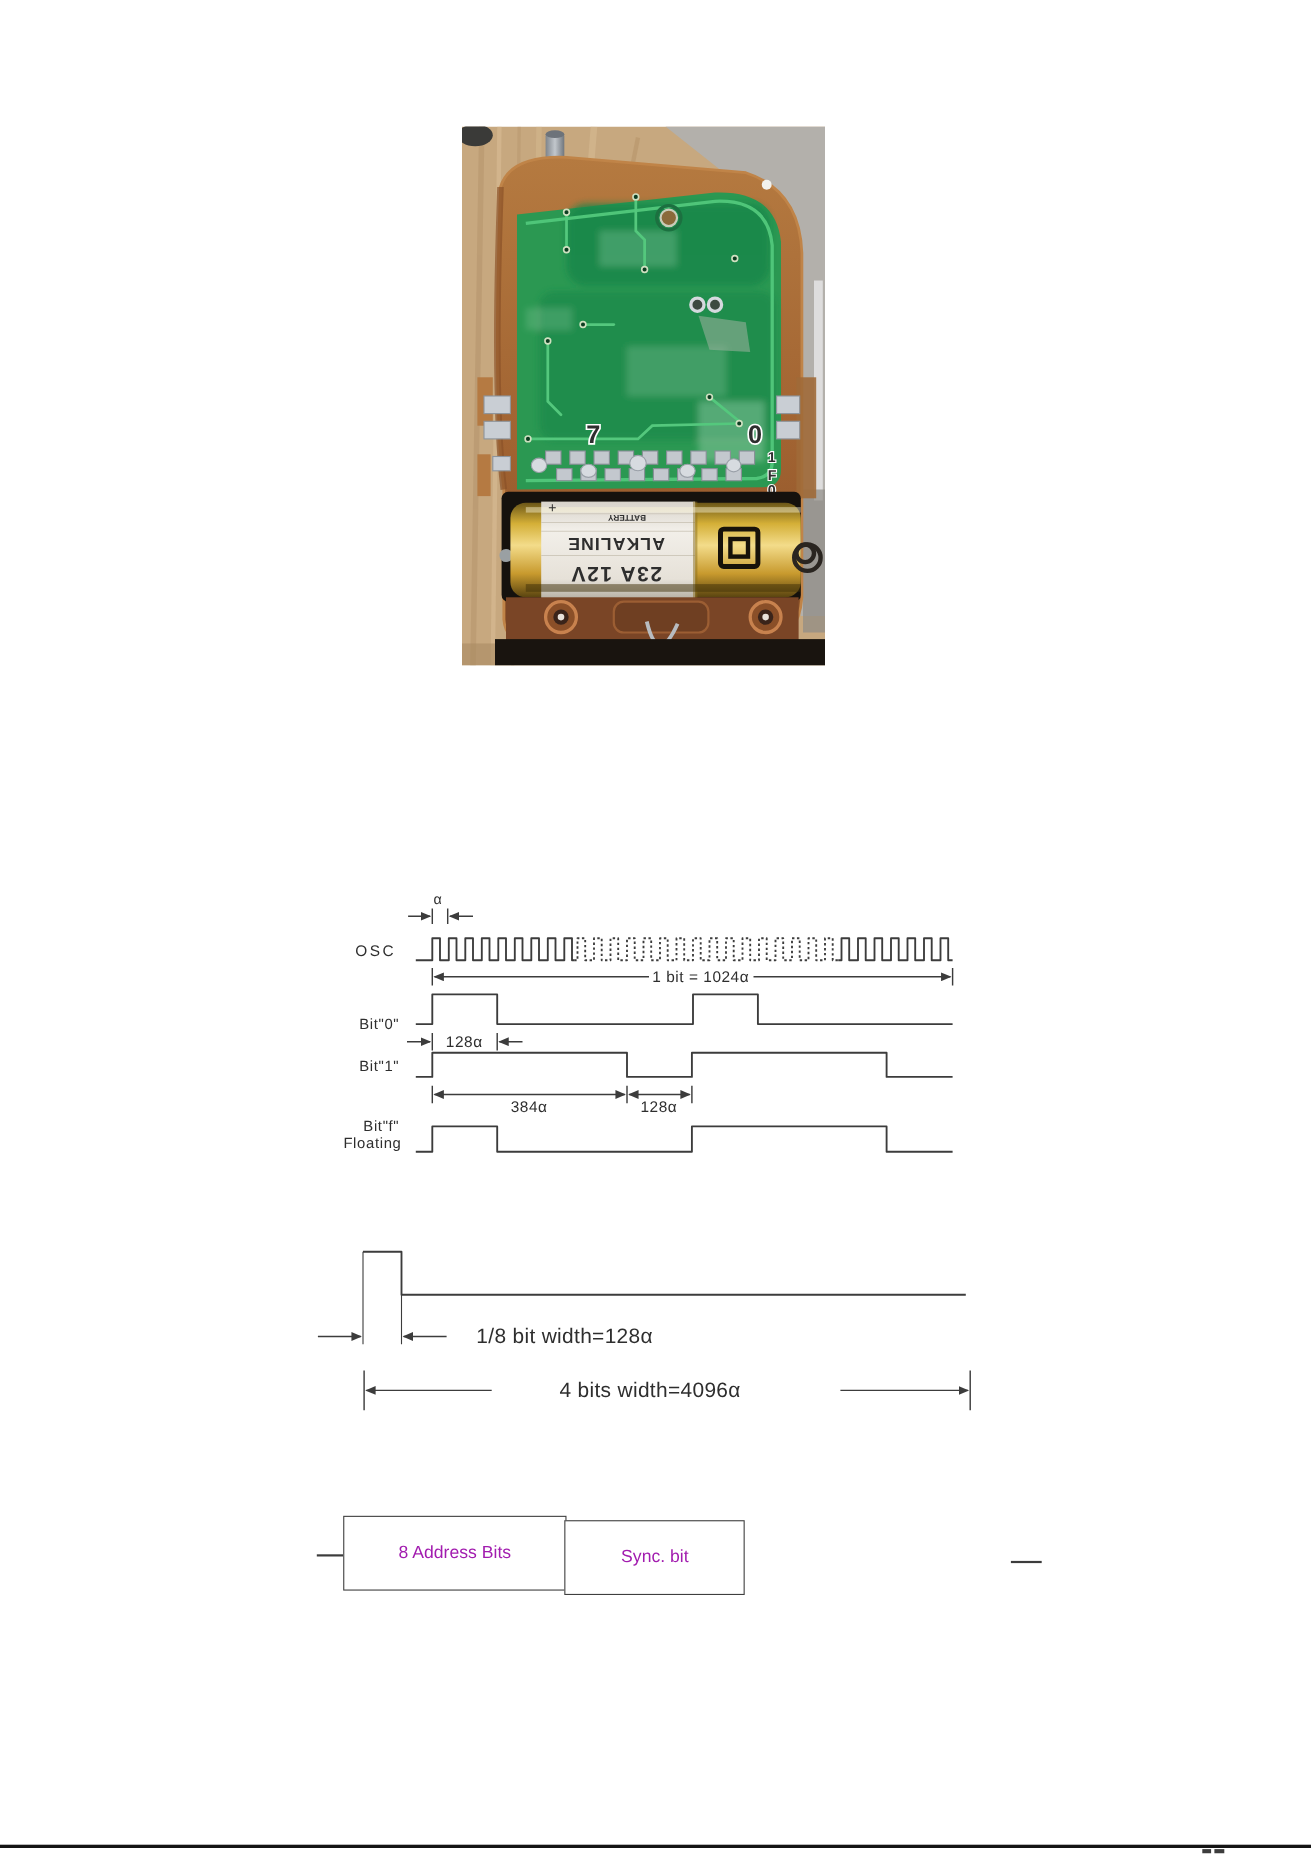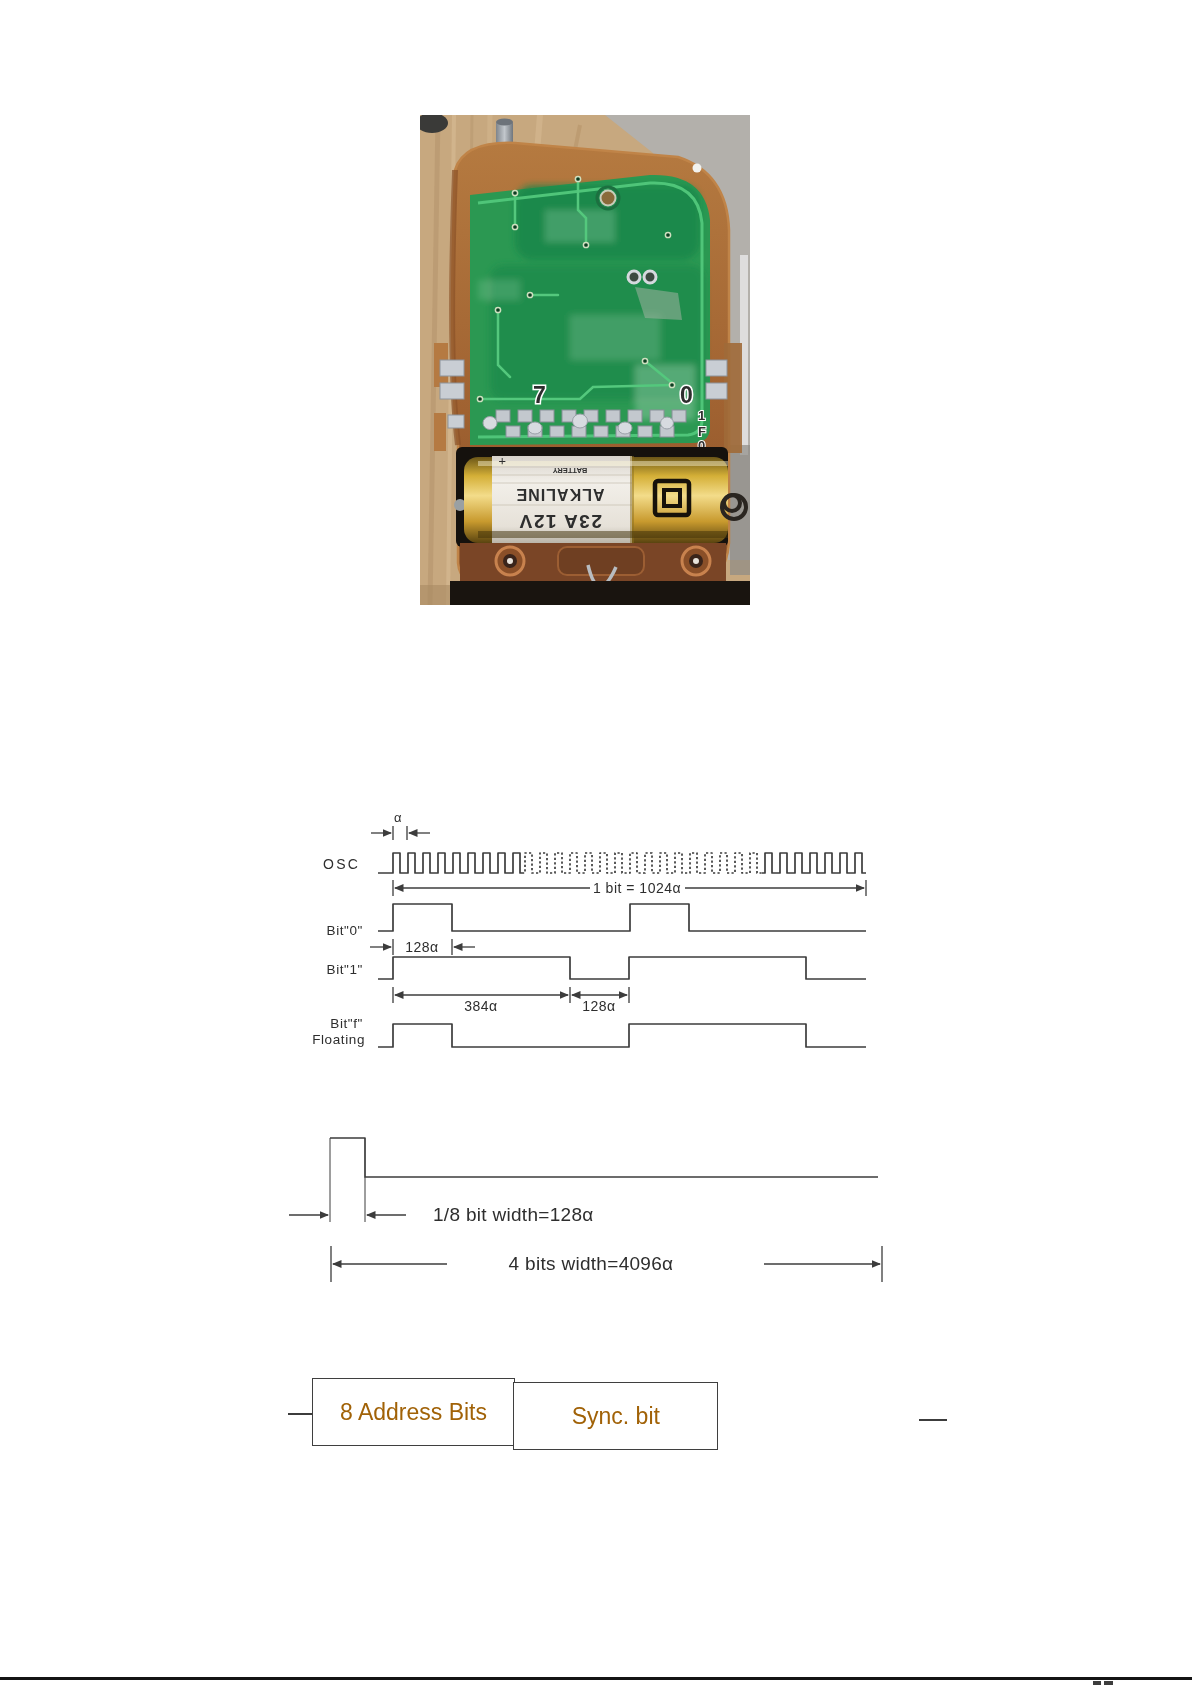--- a/index.html
+++ b/index.html
@@ -29,25 +29,25 @@
 
   
   #frame-fig{left:288px;top:1373px;width:665px;height:86px;}
   .frame-leader{position:absolute;height:2px;background:#3c3c3c;}
   #frame-leader-left{left:0;top:40px;width:24px;}
   #frame-leader-right{left:631px;top:46px;width:28px;}
   #frame-boxes{position:absolute;left:24px;top:5px;display:flex;}
   .frame-box{
     box-sizing:border-box;height:68px;border:1.7px solid #3f3f3f;background:#fff;
     display:flex;align-items:center;justify-content:center;
-    font-size:23px;color:#a16207;
+    font-size:16px;color:#a21caf;
   }
   .fb1{width:203px;}
   .fb2{width:202px;margin-left:-1.7px;}
-  .fb3{width:205px;margin-left:-1.7px;transform:translateY(4px);}
+  .fb3{width:164px;margin-left:-1.7px;transform:translateY(4px);}
 
   
   #footer-rule{left:0;top:1677px;width:1192px;height:3px;background:#141414;}
   .pgfrag{position:absolute;background:#3d3d3d;}
 </style>
 </head>
 <body>
 
 <svg id="photo" class="abs" viewBox="0 0 330 490" width="330" height="490">
   <defs>

